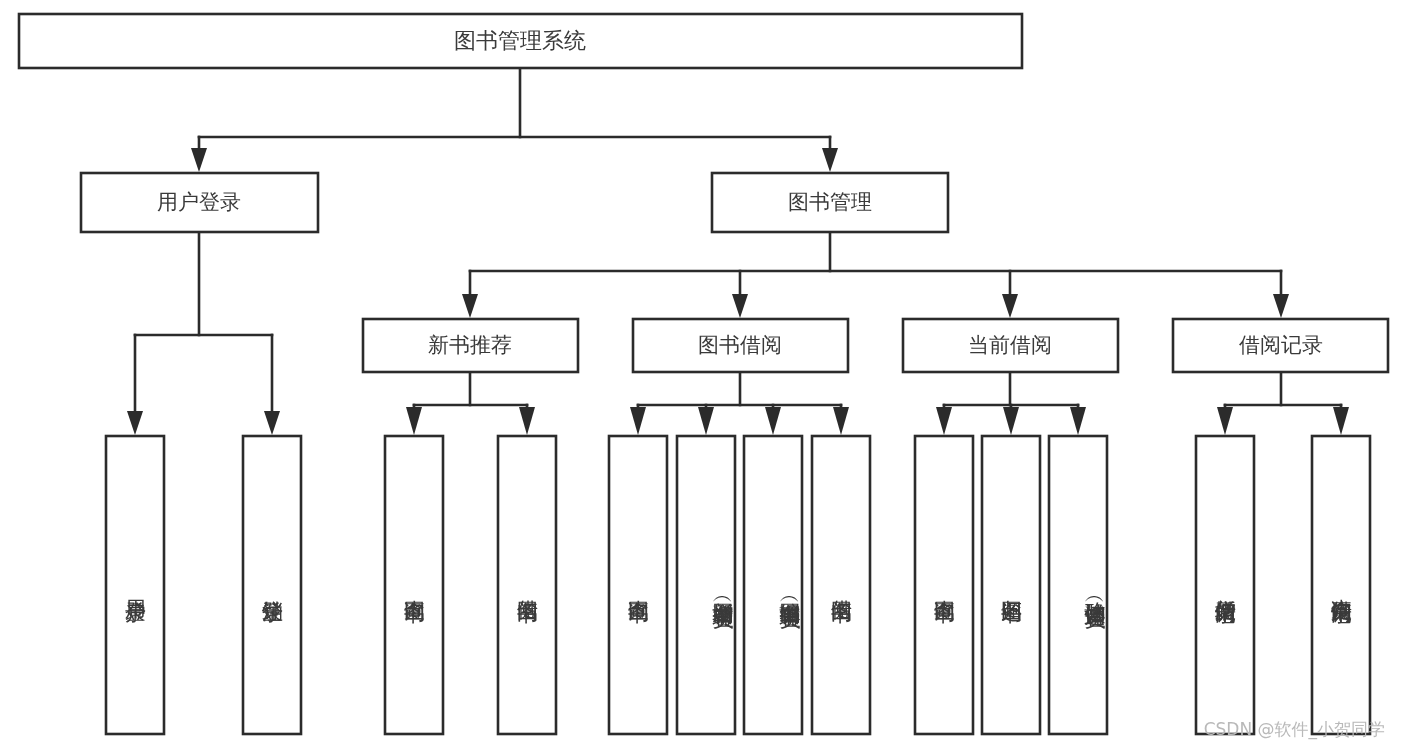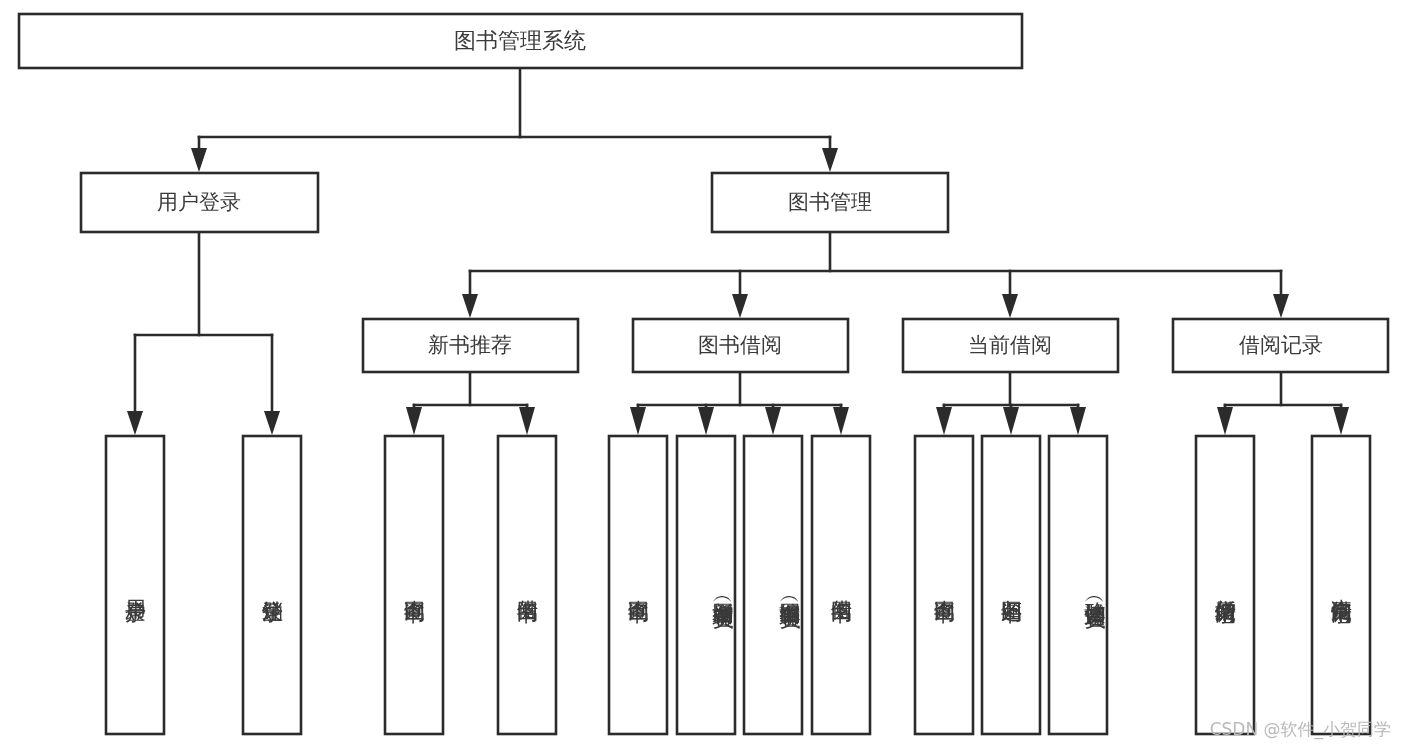--- a/index.html
+++ b/index.html
@@ -62,21 +62,21 @@
     font-size: 21px;
     line-height: 1.18;
     color: #3a3a3a;
     letter-spacing: 1px;
     white-space: nowrap;
     pointer-events: none;
     font-family: "DejaVu Sans", "Liberation Sans", sans-serif;
   }
   .watermark {
     position: absolute;
-    right: 14px;
+    right: 20px;
     bottom: 6px;
     font-size: 17px;
     color: #b9b9b9;
     font-family: "DejaVu Sans", "Liberation Sans", sans-serif;
     white-space: nowrap;
     pointer-events: none;
   }
 </style>
 </head>
 <body>

